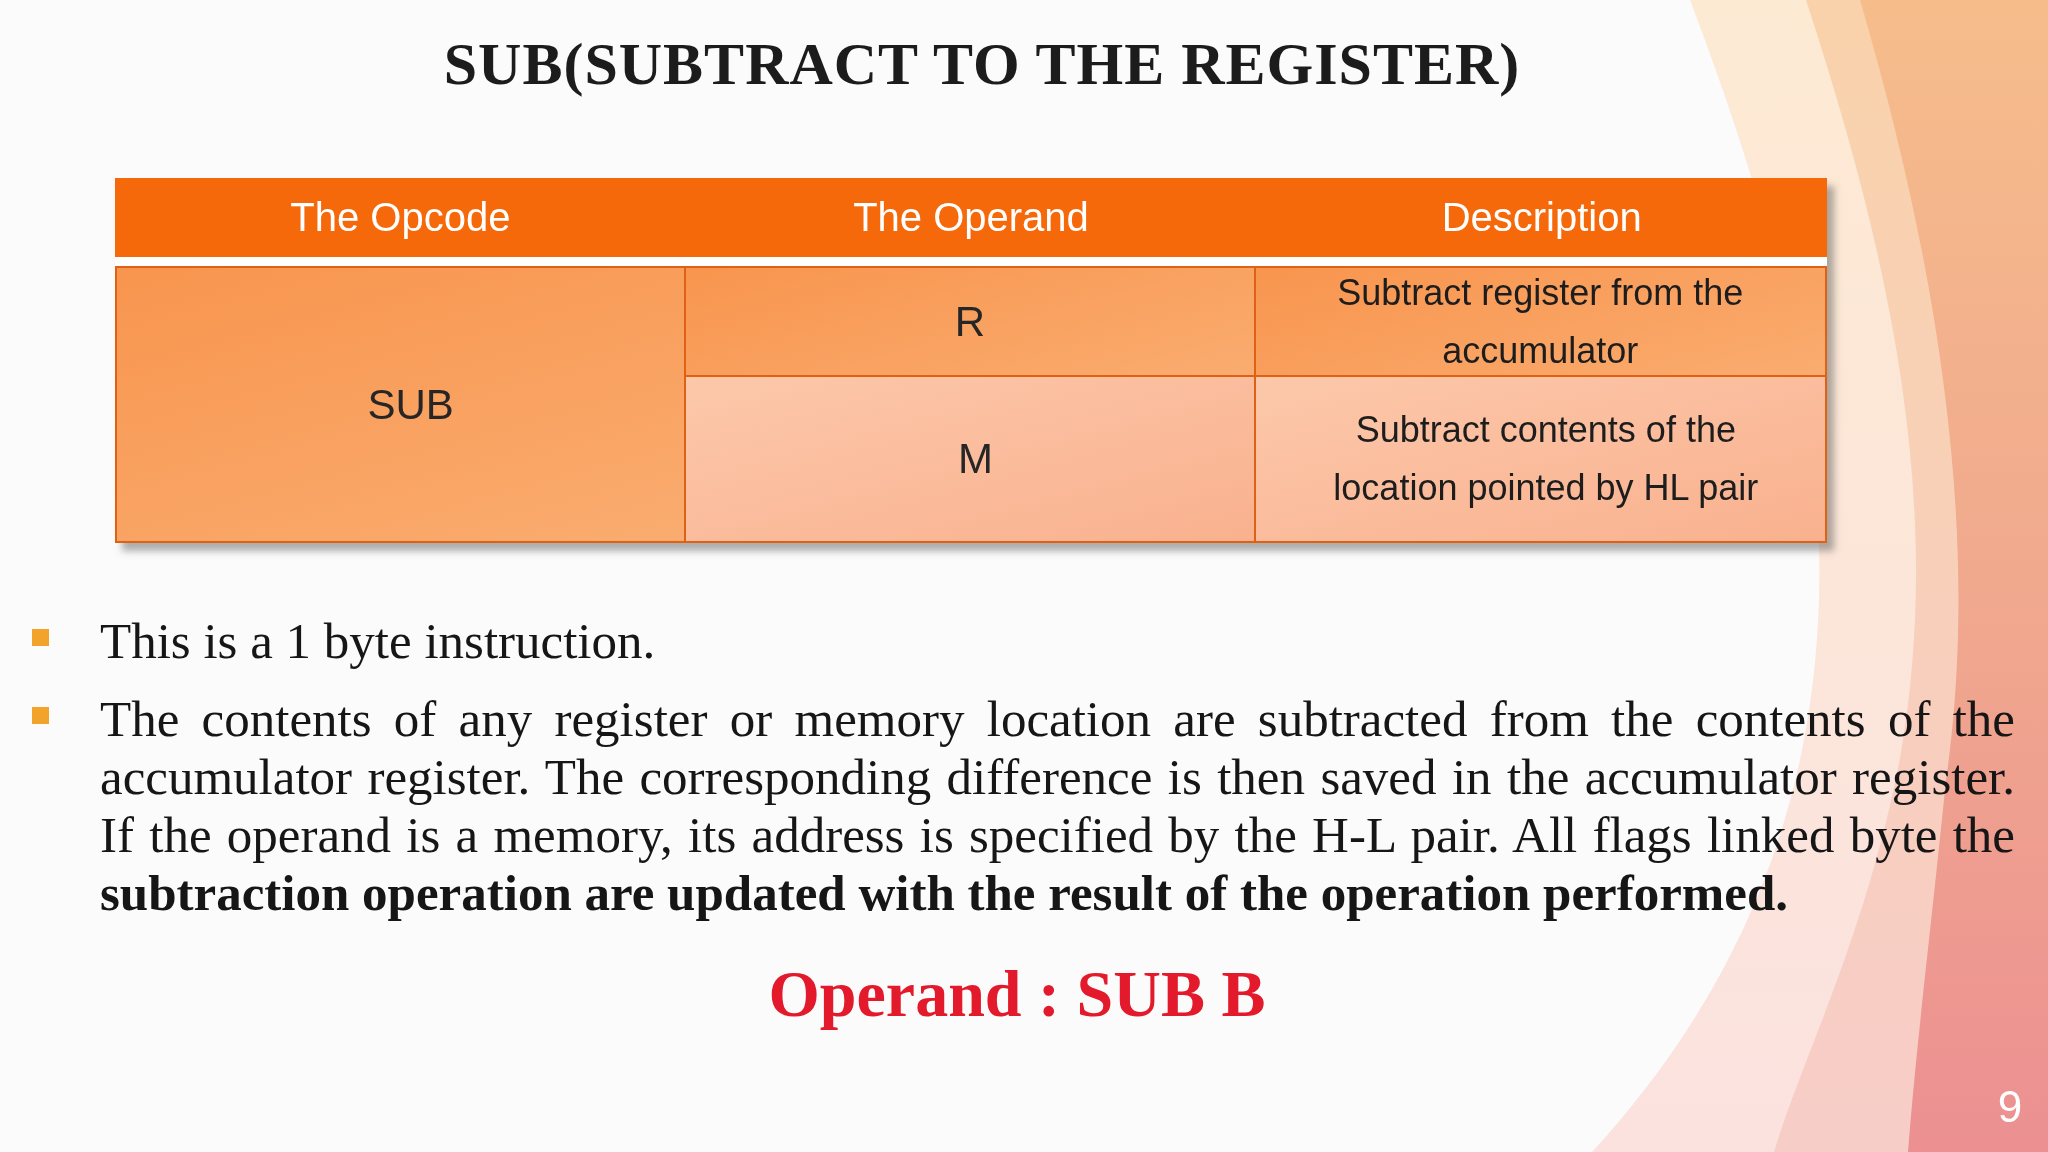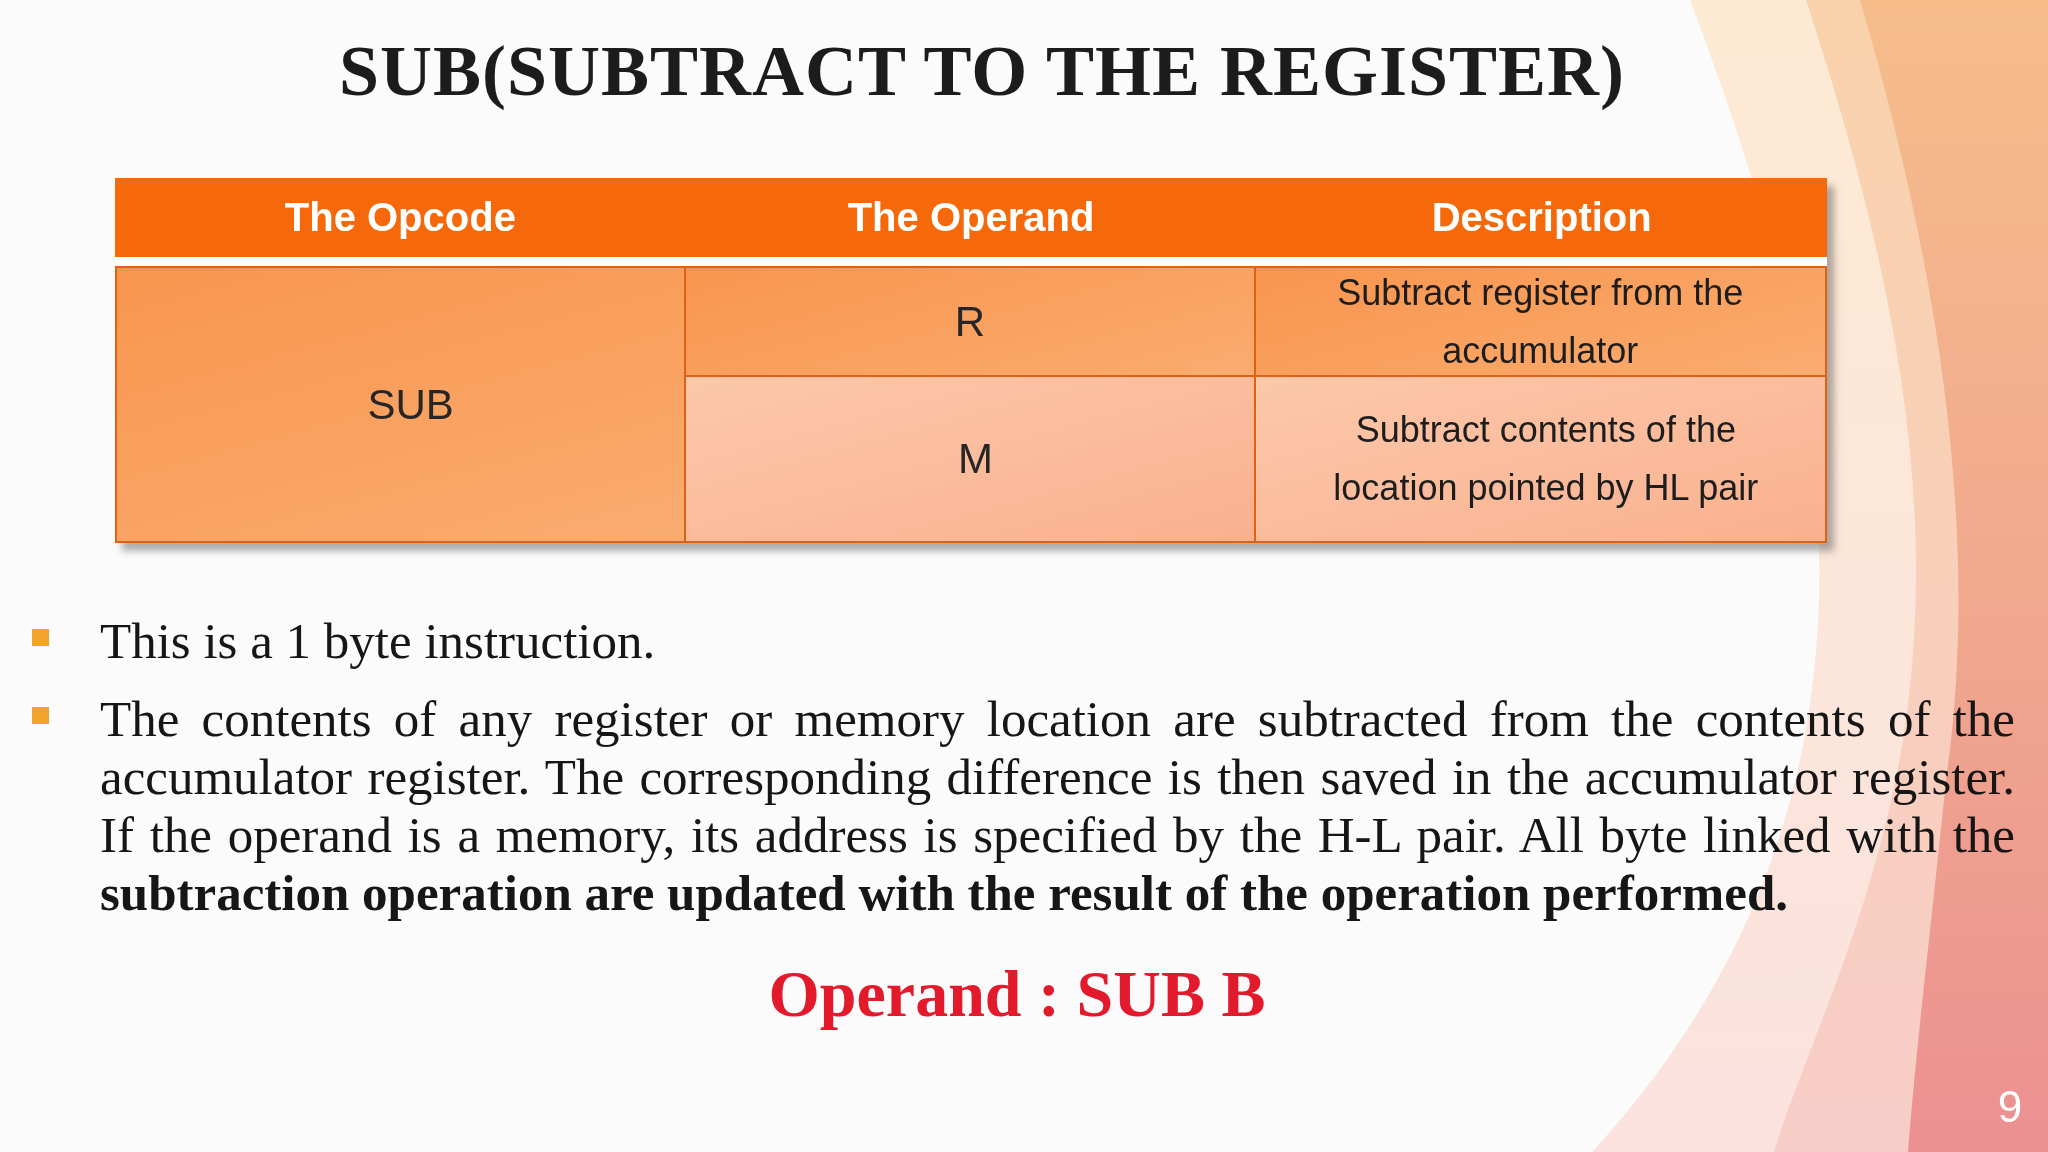--- a/index.html
+++ b/index.html
@@ -6,34 +6,34 @@
   body {
     width:2048px; height:1152px; position:relative; overflow:hidden;
     background:#FCFBFB;
     font-family:"Liberation Serif", serif;
   }
   .bg { position:absolute; left:0; top:0; width:2048px; height:1152px; }
 
   
   .title {
     position:absolute; top:30px; left:0; width:1964px;
-    text-align:center; font-weight:bold; font-size:72px; color:#1c1c1c;
+    text-align:center; font-weight:bold; font-size:60px; color:#1c1c1c;
     letter-spacing:1px; white-space:nowrap;
   }
 
   
   .itable {
     position:absolute; left:115px; top:178px; width:1712px;
     box-shadow:7px 8px 7px rgba(95,95,95,0.5);
     font-family:"Liberation Sans", sans-serif;
   }
   .thead { display:flex; height:79px; background:#F5690B; }
   .th {
     flex:1; display:flex; align-items:center; justify-content:center;
-    color:#ffffff; font-weight:bold; font-size:40px;
+    color:#ffffff; font-weight:normal; font-size:40px;
   }
   .tgap { height:9px; background:#FFFFFF; }
   .tbody {
     width:1712px; box-sizing:border-box; border:2px solid #DF6114;
     display:grid; grid-template-columns:1fr 1fr 1fr; grid-template-rows:109px 164px;
   }
   .td { box-sizing:border-box; display:flex; align-items:center; justify-content:center; }
   .grad-or { background:linear-gradient(165deg,#F8954E 0%,#FAAC70 100%); }
   .grad-pe { background:linear-gradient(165deg,#FCC8AA 0%,#F9B18F 100%);padding-left:11px; }
   .opcode-cell {
@@ -127,20 +127,20 @@
   <div class="btext">
     <div>This is a 1 byte instruction.</div>
   </div>
 </div>
 
 <div class="bullet b2">
   <span class="sq"></span>
   <div class="btext">
     <div class="jline">The contents of any register or memory location are subtracted from the contents of the</div>
     <div class="jline">accumulator register. The corresponding difference is then saved in the accumulator register.</div>
-    <div class="jline">If the operand is a memory, its address is specified by the H-L pair. All byte linked with the</div>
+    <div class="jline">If the operand is a memory, its address is specified by the H-L pair. All flags linked byte the</div>
     <div class="jline jline-last">subtraction operation are updated with the result of the operation performed.</div>
   </div>
 </div>
 
 <div class="example">Operand : SUB B</div>
 
 <div class="pagenum">9</div>
 
 </body></html>

